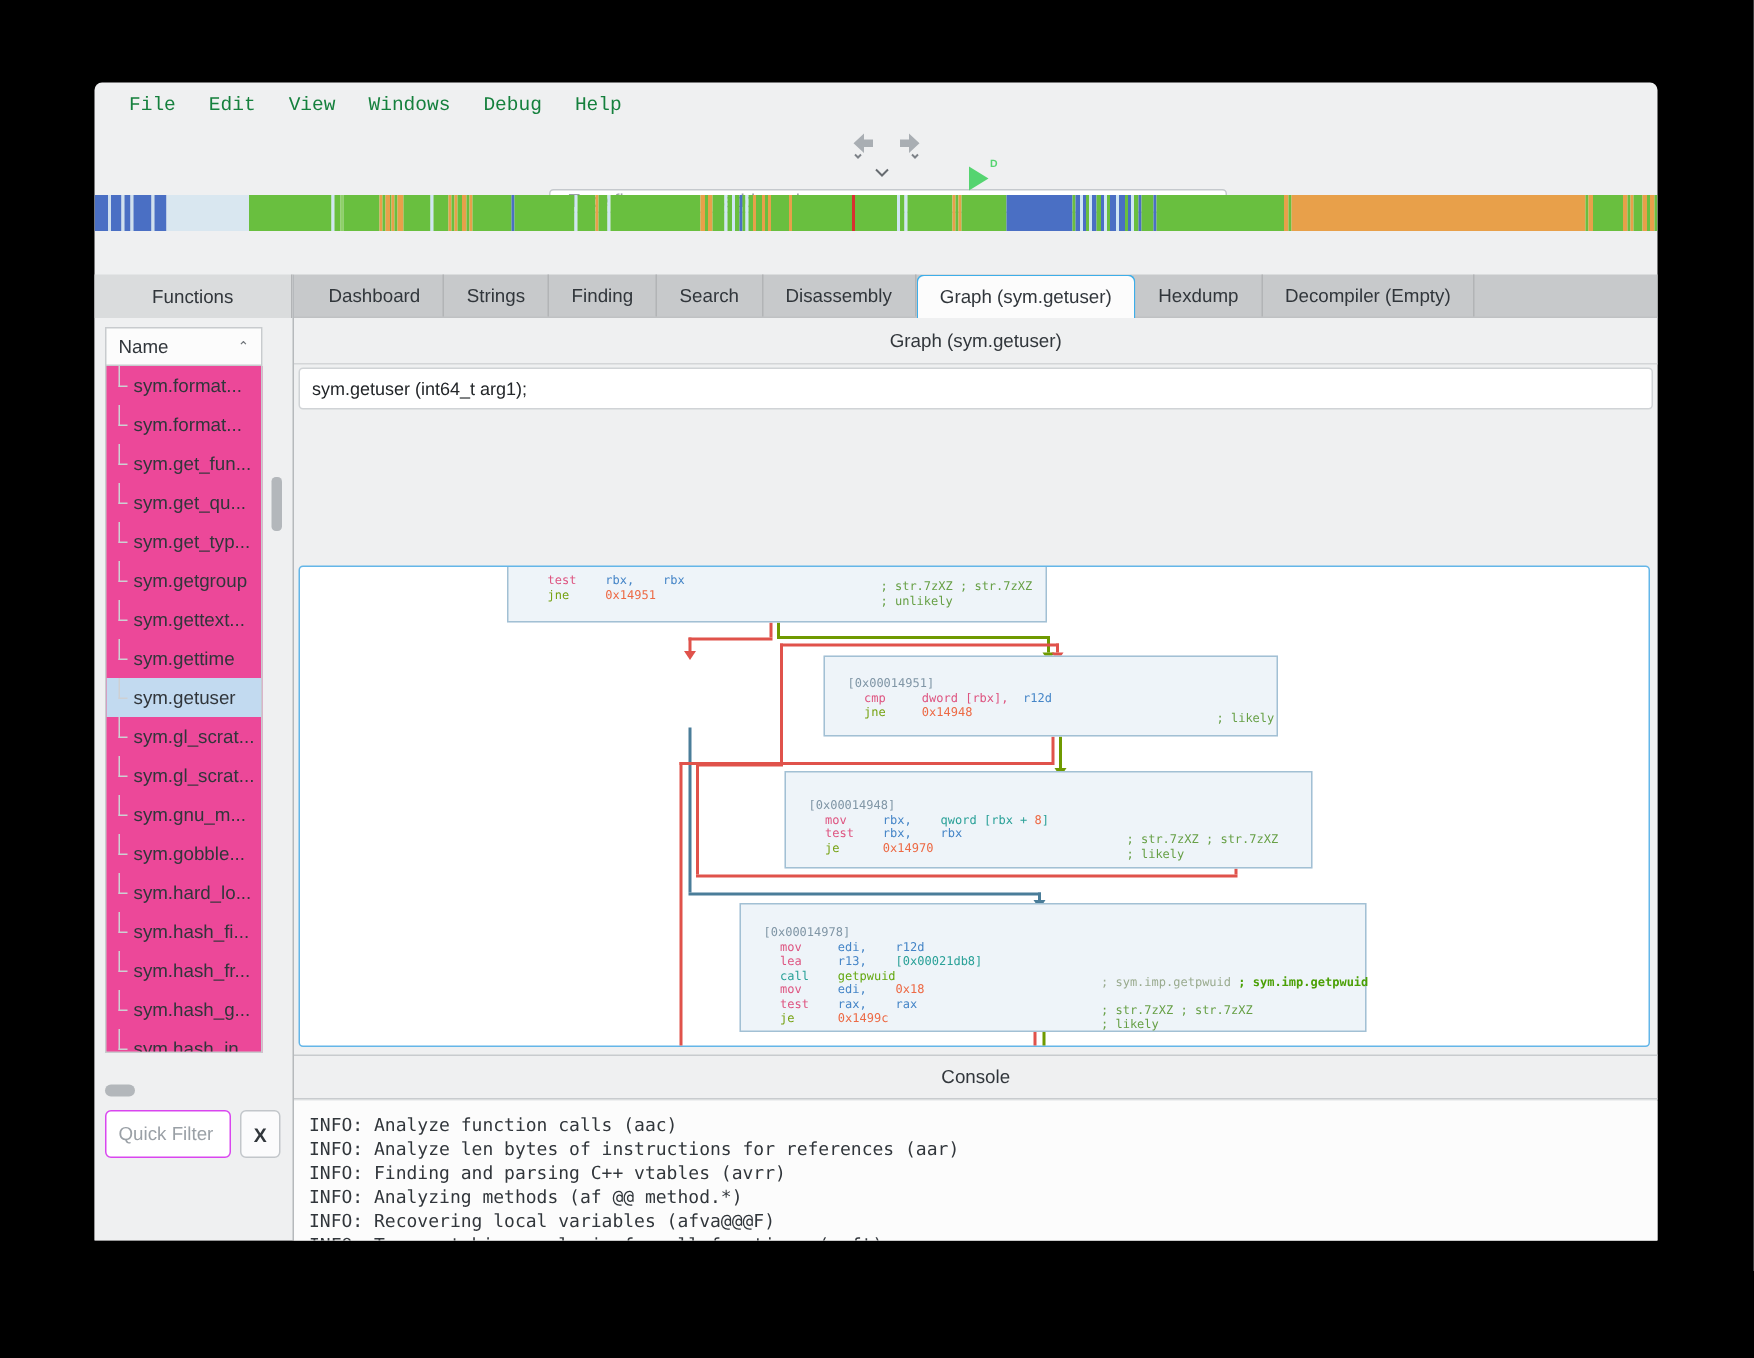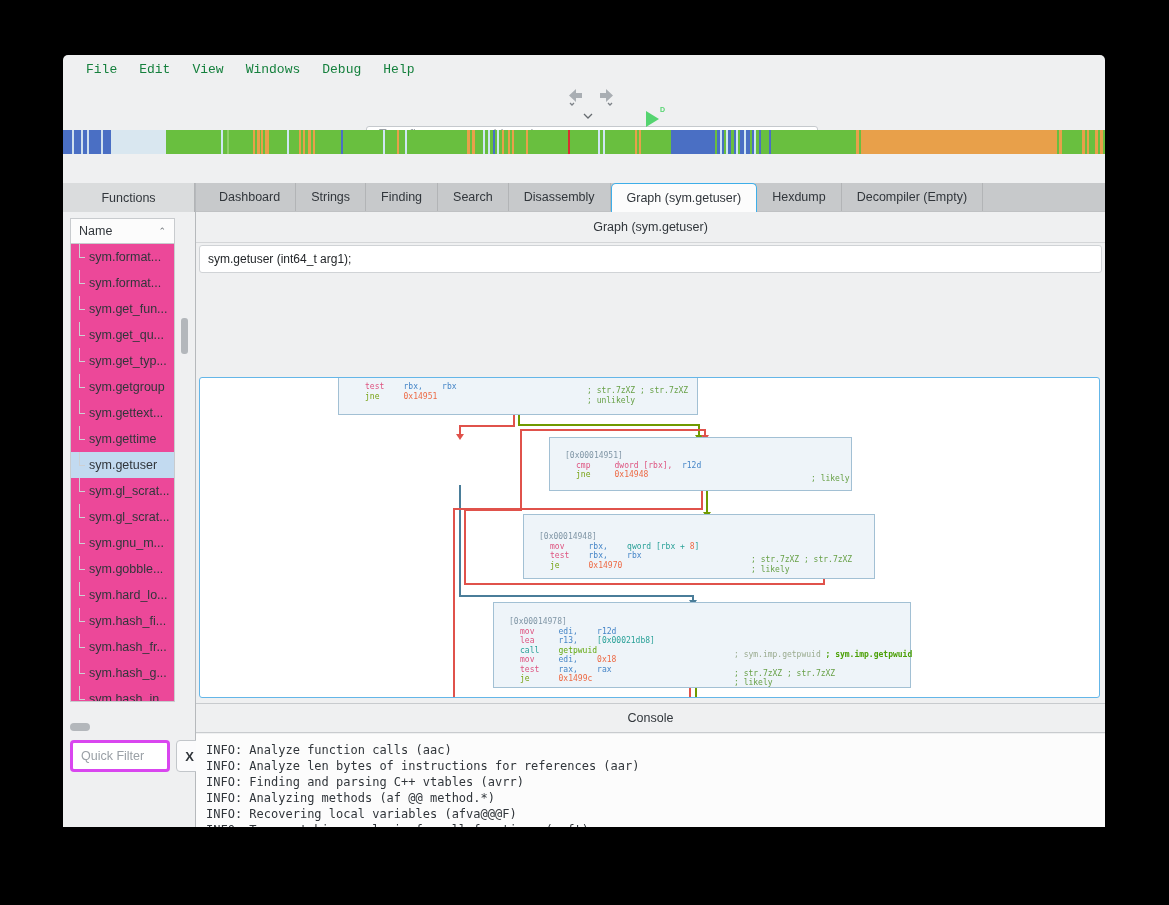--- a/index.html
+++ b/index.html
@@ -46,21 +46,21 @@
     border:1px solid #c8cbce;border-top:none;overflow:hidden;}
   .fn-row{position:relative;height:26px;line-height:26px;padding-left:18px;font-size:12.5px;color:#31363b;
     white-space:nowrap;overflow:hidden;}
   .fn-row::before{content:"";position:absolute;left:8px;top:0;height:13px;width:5px;
     border-left:1px solid #cdd0d3;border-bottom:1px solid #cdd0d3;}
   .fn-row.selected{background:#c2daf0;}
   .fn-vscroll{position:absolute;left:118px;top:61px;width:8px;height:200px;}
   .fn-vthumb{position:absolute;left:0;top:74px;width:7px;height:36px;background:#b3b7bb;border-radius:3px;}
   .fn-hscroll{position:absolute;left:7px;bottom:96px;width:20px;height:8px;background:#b3b7bb;border-radius:4px;}
   .quickfilter-row{position:absolute;left:7px;bottom:55px;display:flex;gap:6px;}
-  .qf-input{width:100px;height:32px;background:#fff;border:3px solid #d946ef;border-radius:4px;
+  .qf-input{width:84px;height:32px;background:#fff;border:1px solid #d946ef;border-radius:4px;
     padding:0 8px;font-size:12.5px;color:#31363b;outline:none;}
   .qf-input::placeholder{color:#9aa0a6;}
   .qf-clear{width:27px;height:32px;background:#fbfbfc;border:1px solid #c2c6ca;border-radius:4px;
     font-weight:bold;font-size:13px;color:#31363b;display:flex;align-items:center;justify-content:center;}
   
   .main{flex:1;position:relative;background:#eff0f1;}
   .tabbar{height:29px;background:#c7c9cb;display:flex;padding-left:8px;border-bottom:1px solid #bfc1c3;}
   .tab{display:flex;align-items:center;padding:4px 15px;font-size:12.5px;color:#31363b;
     border-right:1px solid #b2b4b6;white-space:nowrap;}
   .tab.active{background:#fcfcfc;border:1px solid #3daee9;border-bottom:none;border-radius:5px 5px 0 0;

